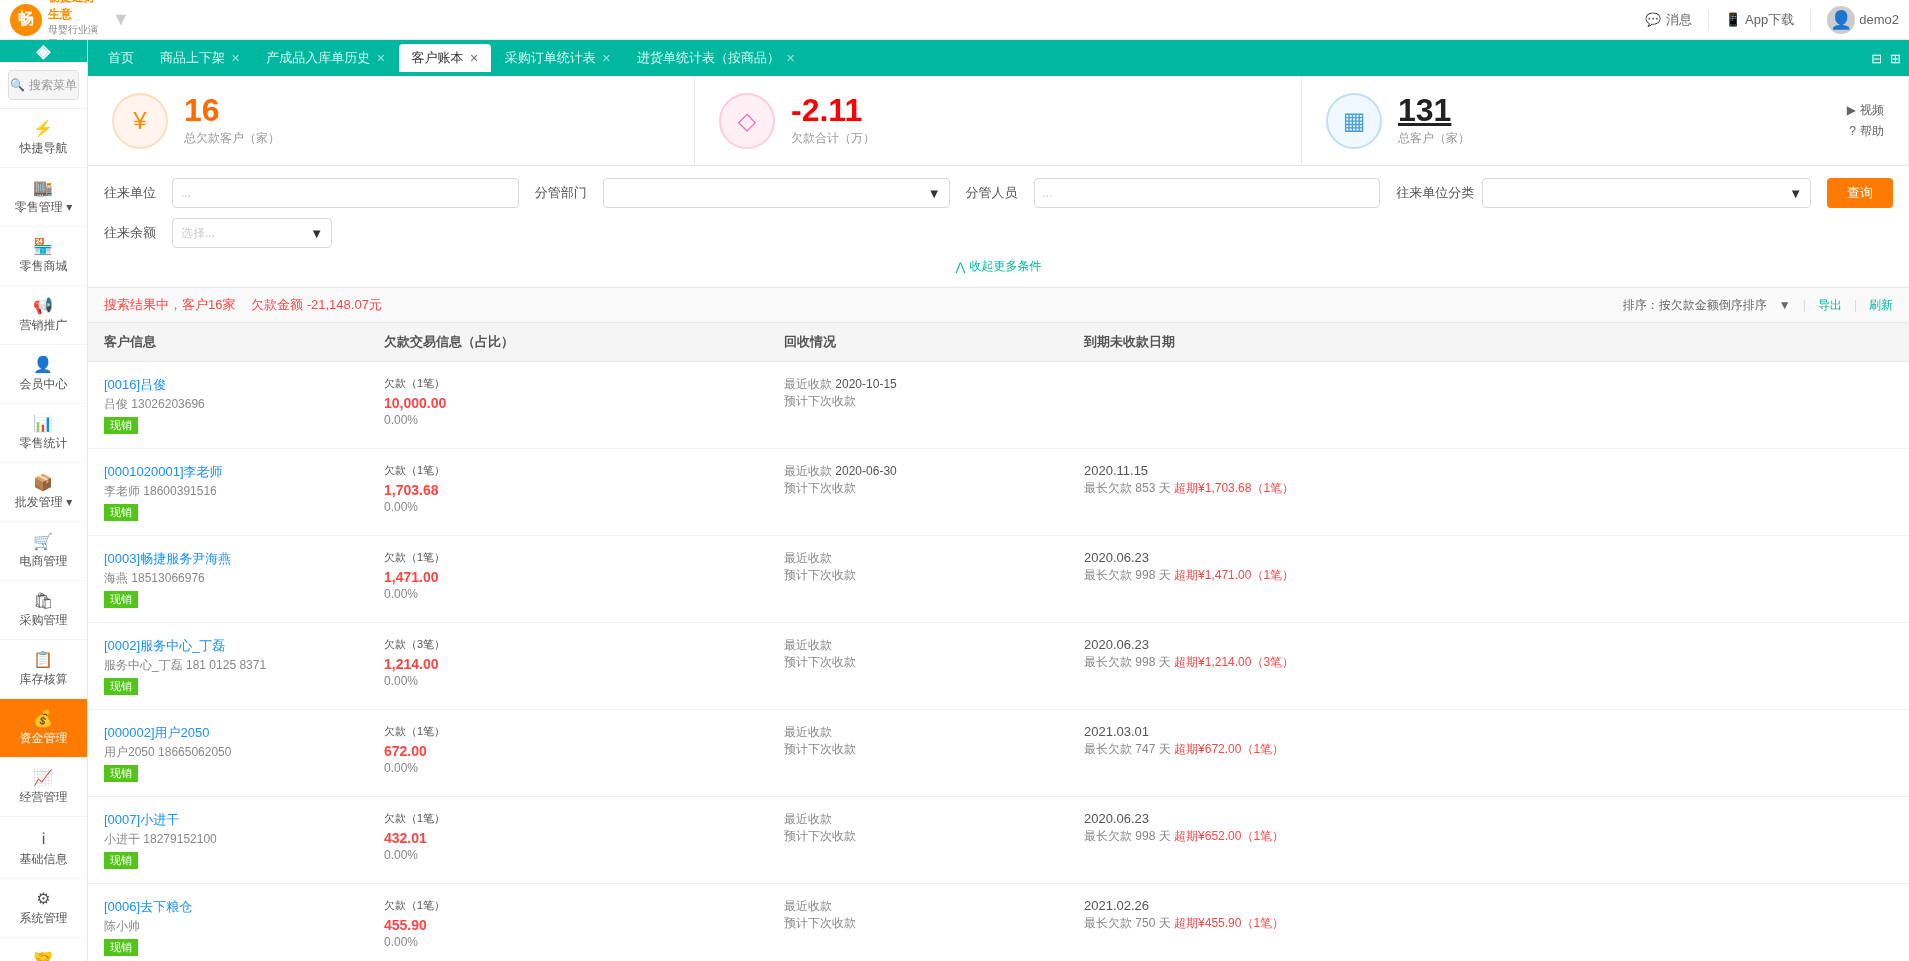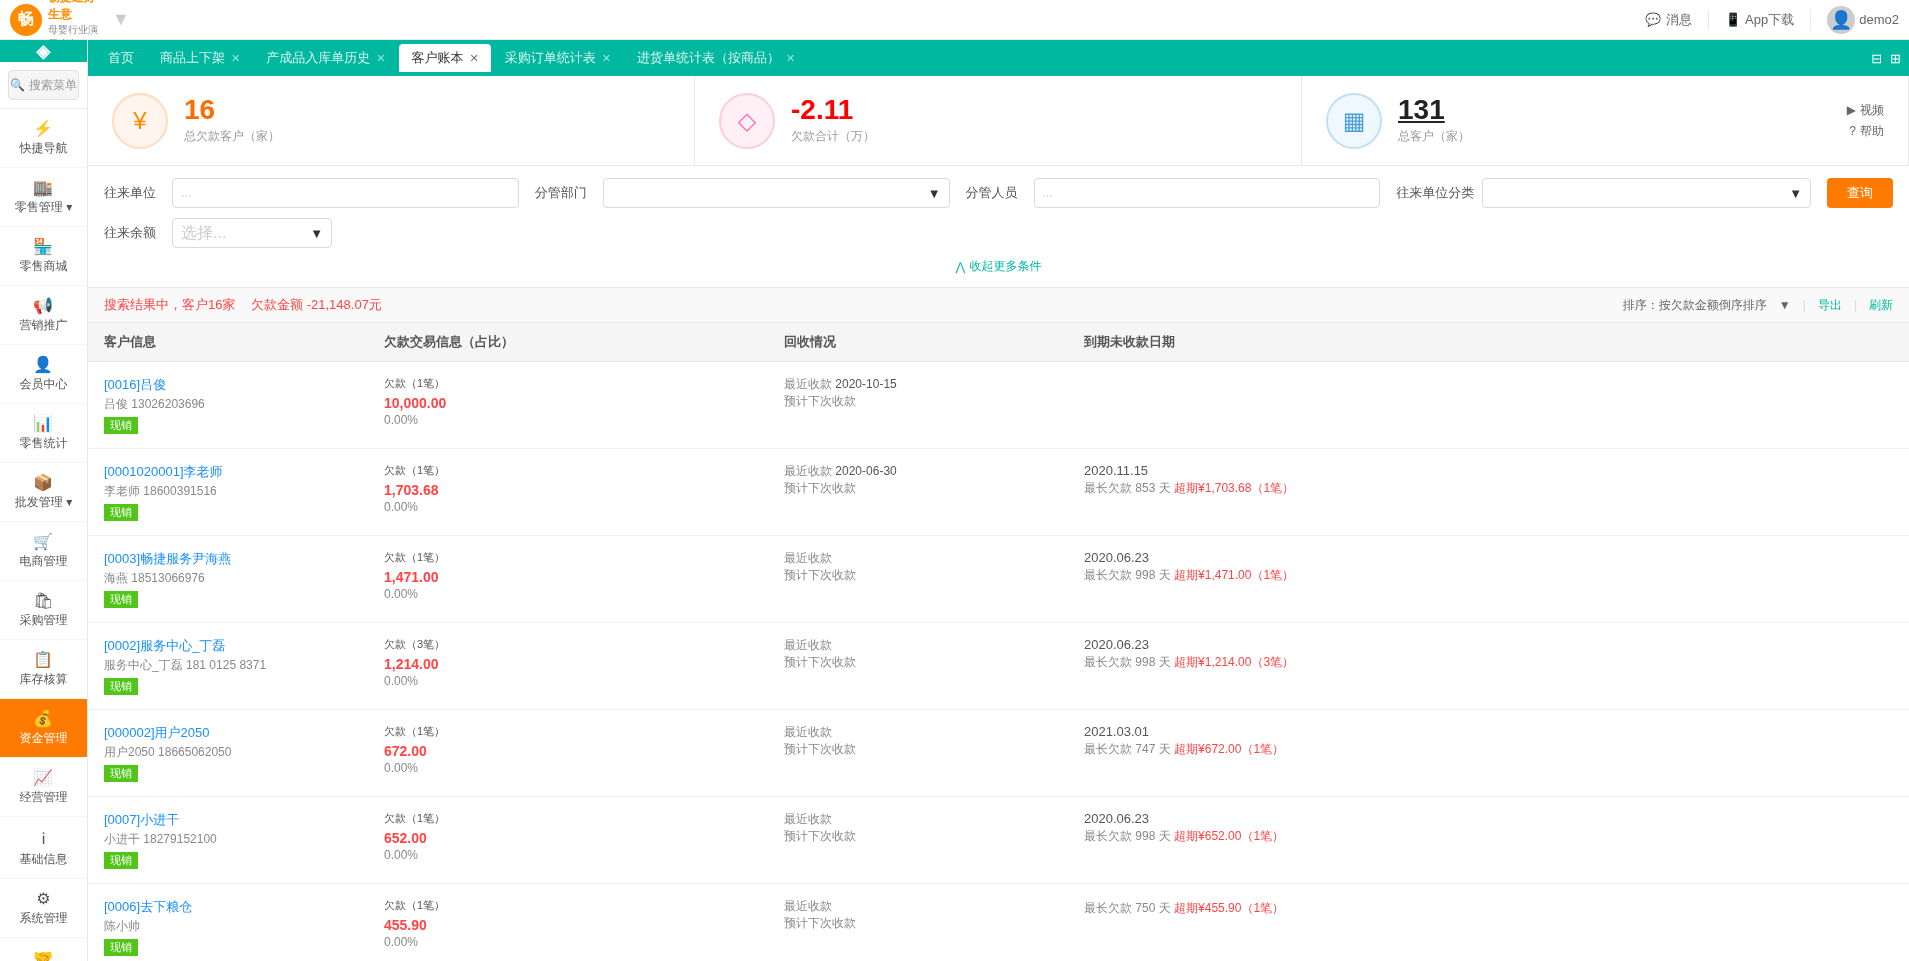--- a/index.html
+++ b/index.html
@@ -35,21 +35,21 @@
     .sidebar-item .nav-icon { font-size: 16px; margin-bottom: 2px; display: block; }
 
     
     .stats-row { background: #fff; display: flex; border-bottom: 1px solid #e8e8e8; min-height: 90px; }
     .stat-card { flex: 1; display: flex; align-items: center; padding: 16px 24px; gap: 16px; border-right: 1px solid #e8e8e8; }
     .stat-icon { width: 56px; height: 56px; border-radius: 50%; display: flex; align-items: center; justify-content: center; font-size: 24px; flex-shrink: 0; }
     .stat-icon.orange { background: #fff5ee; color: #ff8c00; border: 2px solid #ffddbb; }
     .stat-icon.pink { background: #fff0f5; color: #ff69b4; border: 2px solid #ffccdd; }
     .stat-icon.blue { background: #f0f8ff; color: #4a9fd4; border: 2px solid #c0dff5; }
     .stat-info { display: flex; flex-direction: column; }
-    .stat-value { font-size: 28px; font-weight: bold; line-height: 1; margin-bottom: 4px; }
+    .stat-value { font-size: 32px; font-weight: bold; line-height: 1; margin-bottom: 4px; }
     .stat-value.orange-text { color: #ff6b00; }
     .stat-value.red-text { color: #f00; }
     .stat-value.black-text { color: #222; font-weight: 900; text-decoration: underline; }
     .stat-label { font-size: 12px; color: #999; }
     .stat-card-right { margin-left: auto; display: flex; flex-direction: column; gap: 4px; align-items: flex-end; font-size: 12px; color: #666; }
 
     
     .filter-area { background: #fff; padding: 12px 16px; border-bottom: 1px solid #e8e8e8; }
     .filter-row { display: flex; align-items: center; gap: 16px; margin-bottom: 10px; }
     .filter-item { display: flex; align-items: center; gap: 8px; flex: 1; }
@@ -290,21 +290,21 @@
               <span></span>
               <span>▼</span>
             </div>
           </div>
           <button class="search-btn">查询</button>
         </div>
         <div class="filter-row">
           <div class="filter-item">
             <span class="filter-label">往来余额</span>
             <div class="filter-select" style="max-width:160px;">
-              <span style="color:#ccc;font-size:16px;">选择...</span>
+              <span style="color:#ccc;font-size:12px;">选择...</span>
               <span>▼</span>
             </div>
           </div>
         </div>
         <div class="collapse-bar">
           <span>⋀</span>
           <span>收起更多条件</span>
         </div>
       </div>
 
@@ -459,21 +459,21 @@
         </div>
 
         <div class="table-row">
           <div>
             <div class="customer-name">[0007]小进干</div>
             <div class="customer-sub">小进干  18279152100</div>
             <span class="customer-tag">现销</span>
           </div>
           <div>
             <div class="debt-count">欠款（1笔）</div>
-            <div class="debt-amount">652.00</div>
+            <div class="debt-amount">432.01</div>
             <div class="debt-percent">0.00%</div>
           </div>
           <div>
             <div class="recovery-info">
               <span>最近收款</span>
             </div>
             <div class="recovery-info">预计下次收款</div>
           </div>
           <div>
             <div class="due-date-main">2020.06.23</div>
@@ -495,20 +495,21 @@
             <div class="debt-amount">455.90</div>
             <div class="debt-percent">0.00%</div>
           </div>
           <div>
             <div class="recovery-info">
               <span>最近收款</span>
             </div>
             <div class="recovery-info">预计下次收款</div>
           </div>
           <div>
+            <div class="due-date-main">2021.02.26</div>
             <div class="overdue-info">
               <span>最长欠款 750 天</span>
               <span class="overdue-link">超期¥455.90（1笔）</span>
             </div>
           </div>
         </div>
 
       </div>
     </div>
   </div>

